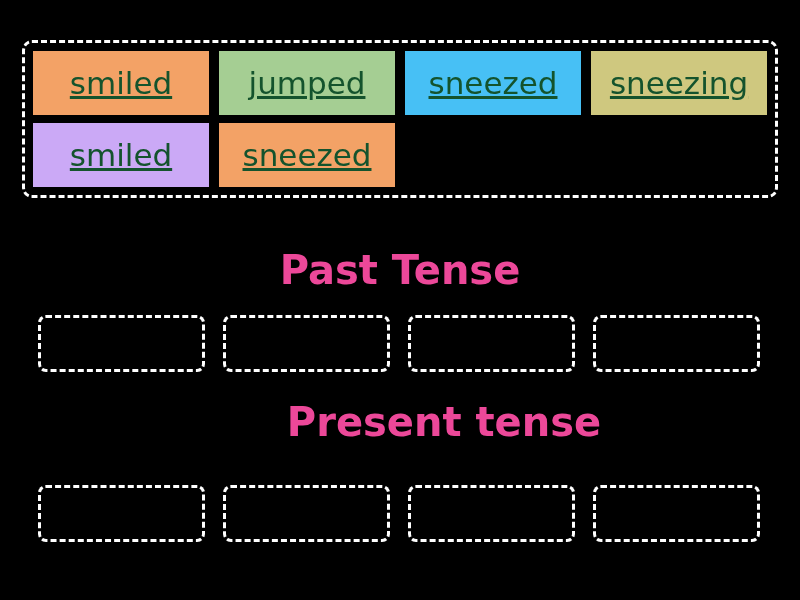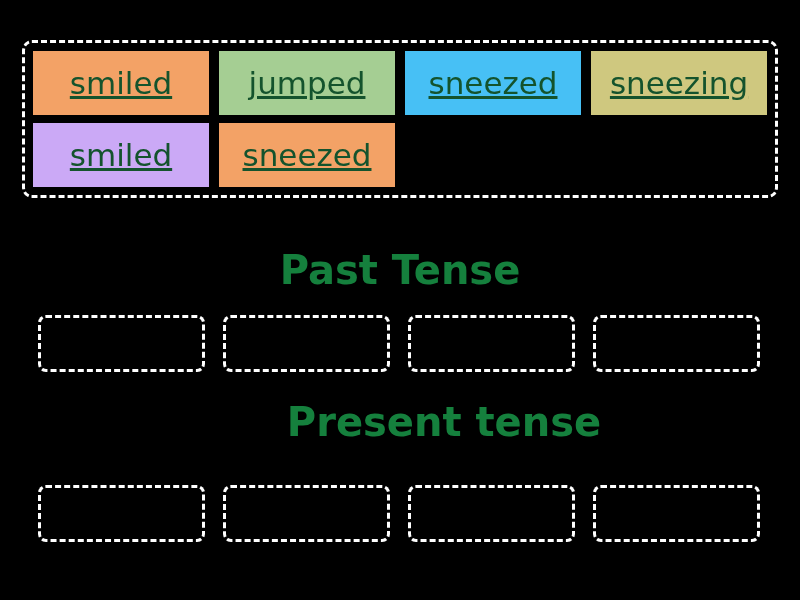--- a/index.html
+++ b/index.html
@@ -46,21 +46,21 @@
     cursor: grab;
     user-select: none;
     text-decoration: underline;
   }
   
   .group-title {
     position: absolute;
     left: 0;
     width: 800px;
     text-align: center;
-    color: #15803d;
+    color: #ec4899;
     font-weight: bold;
     font-size: 40px;
     line-height: 40px;
   }
   .group-title.past    { top: 250px; }
   .group-title.present { top: 402px; margin-left: 44px; }
   
   .slot-row {
     position: absolute;
     left: 38px;

